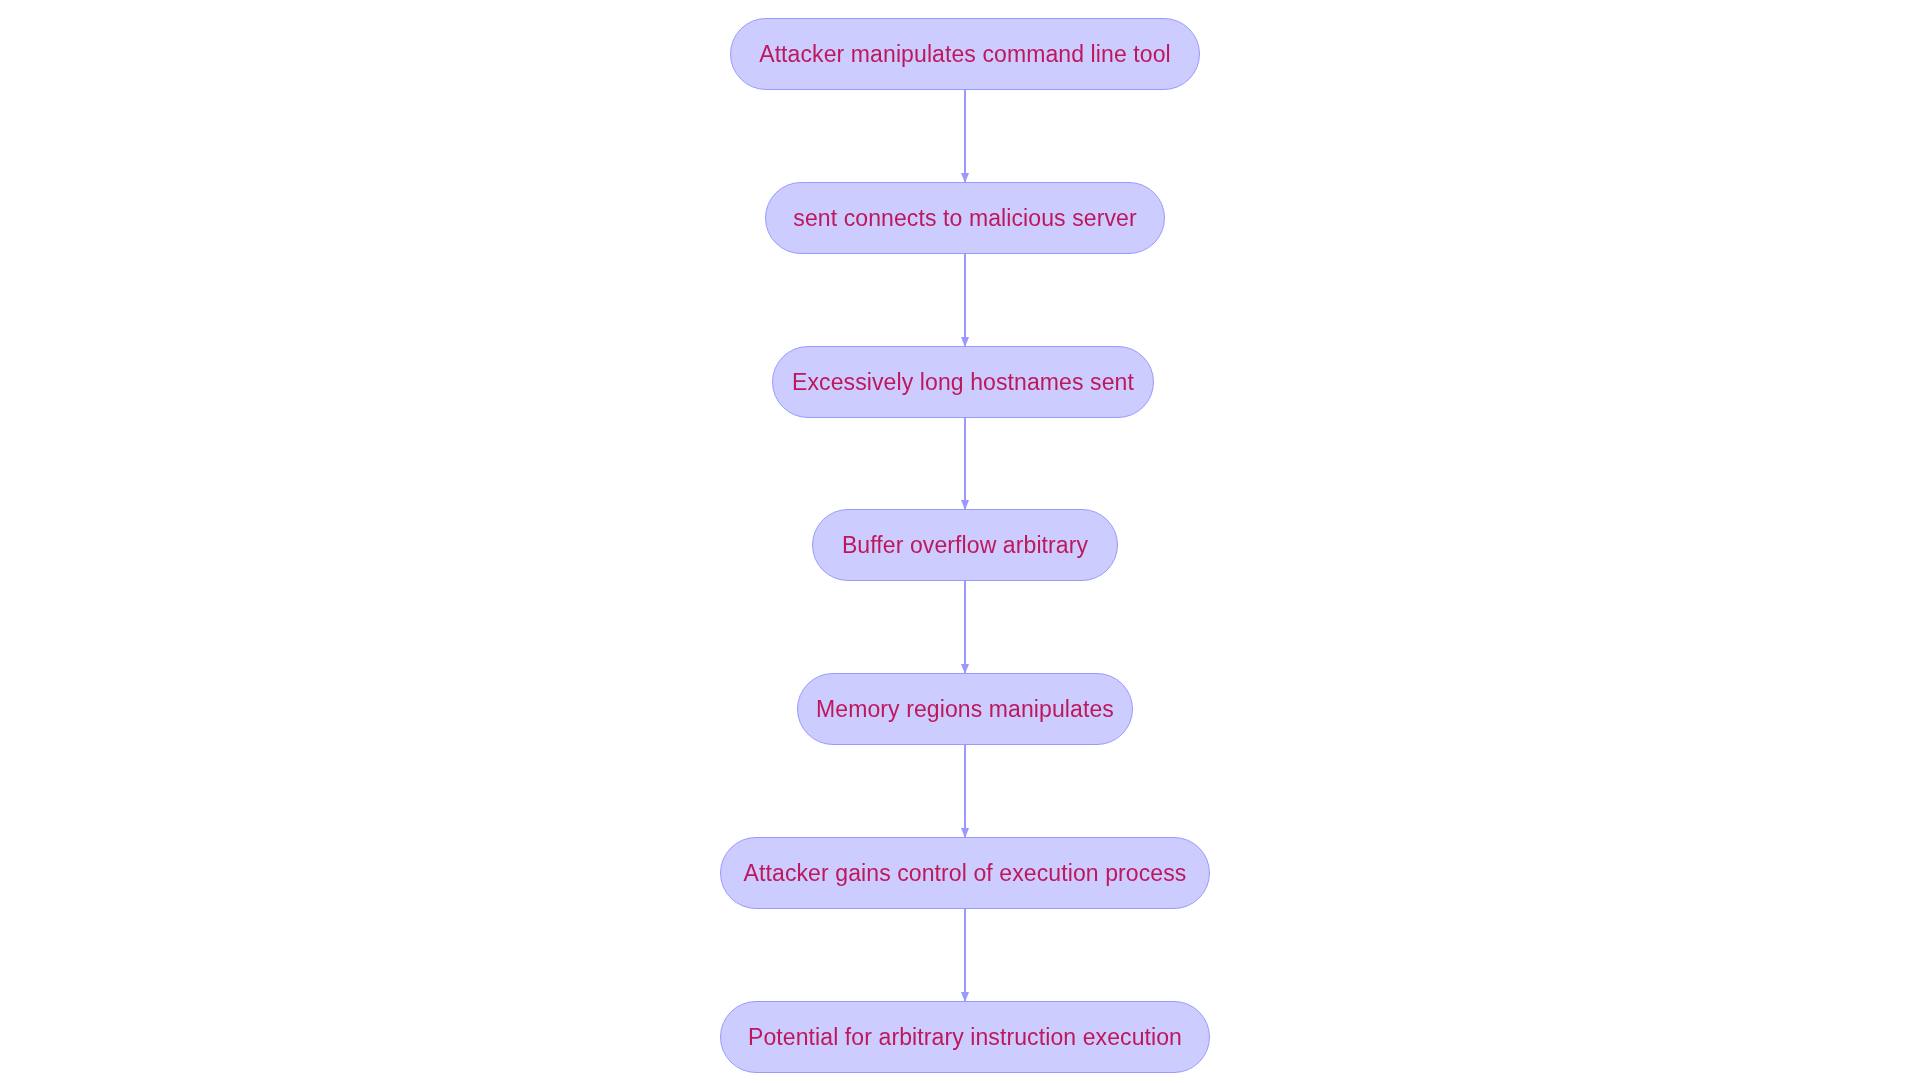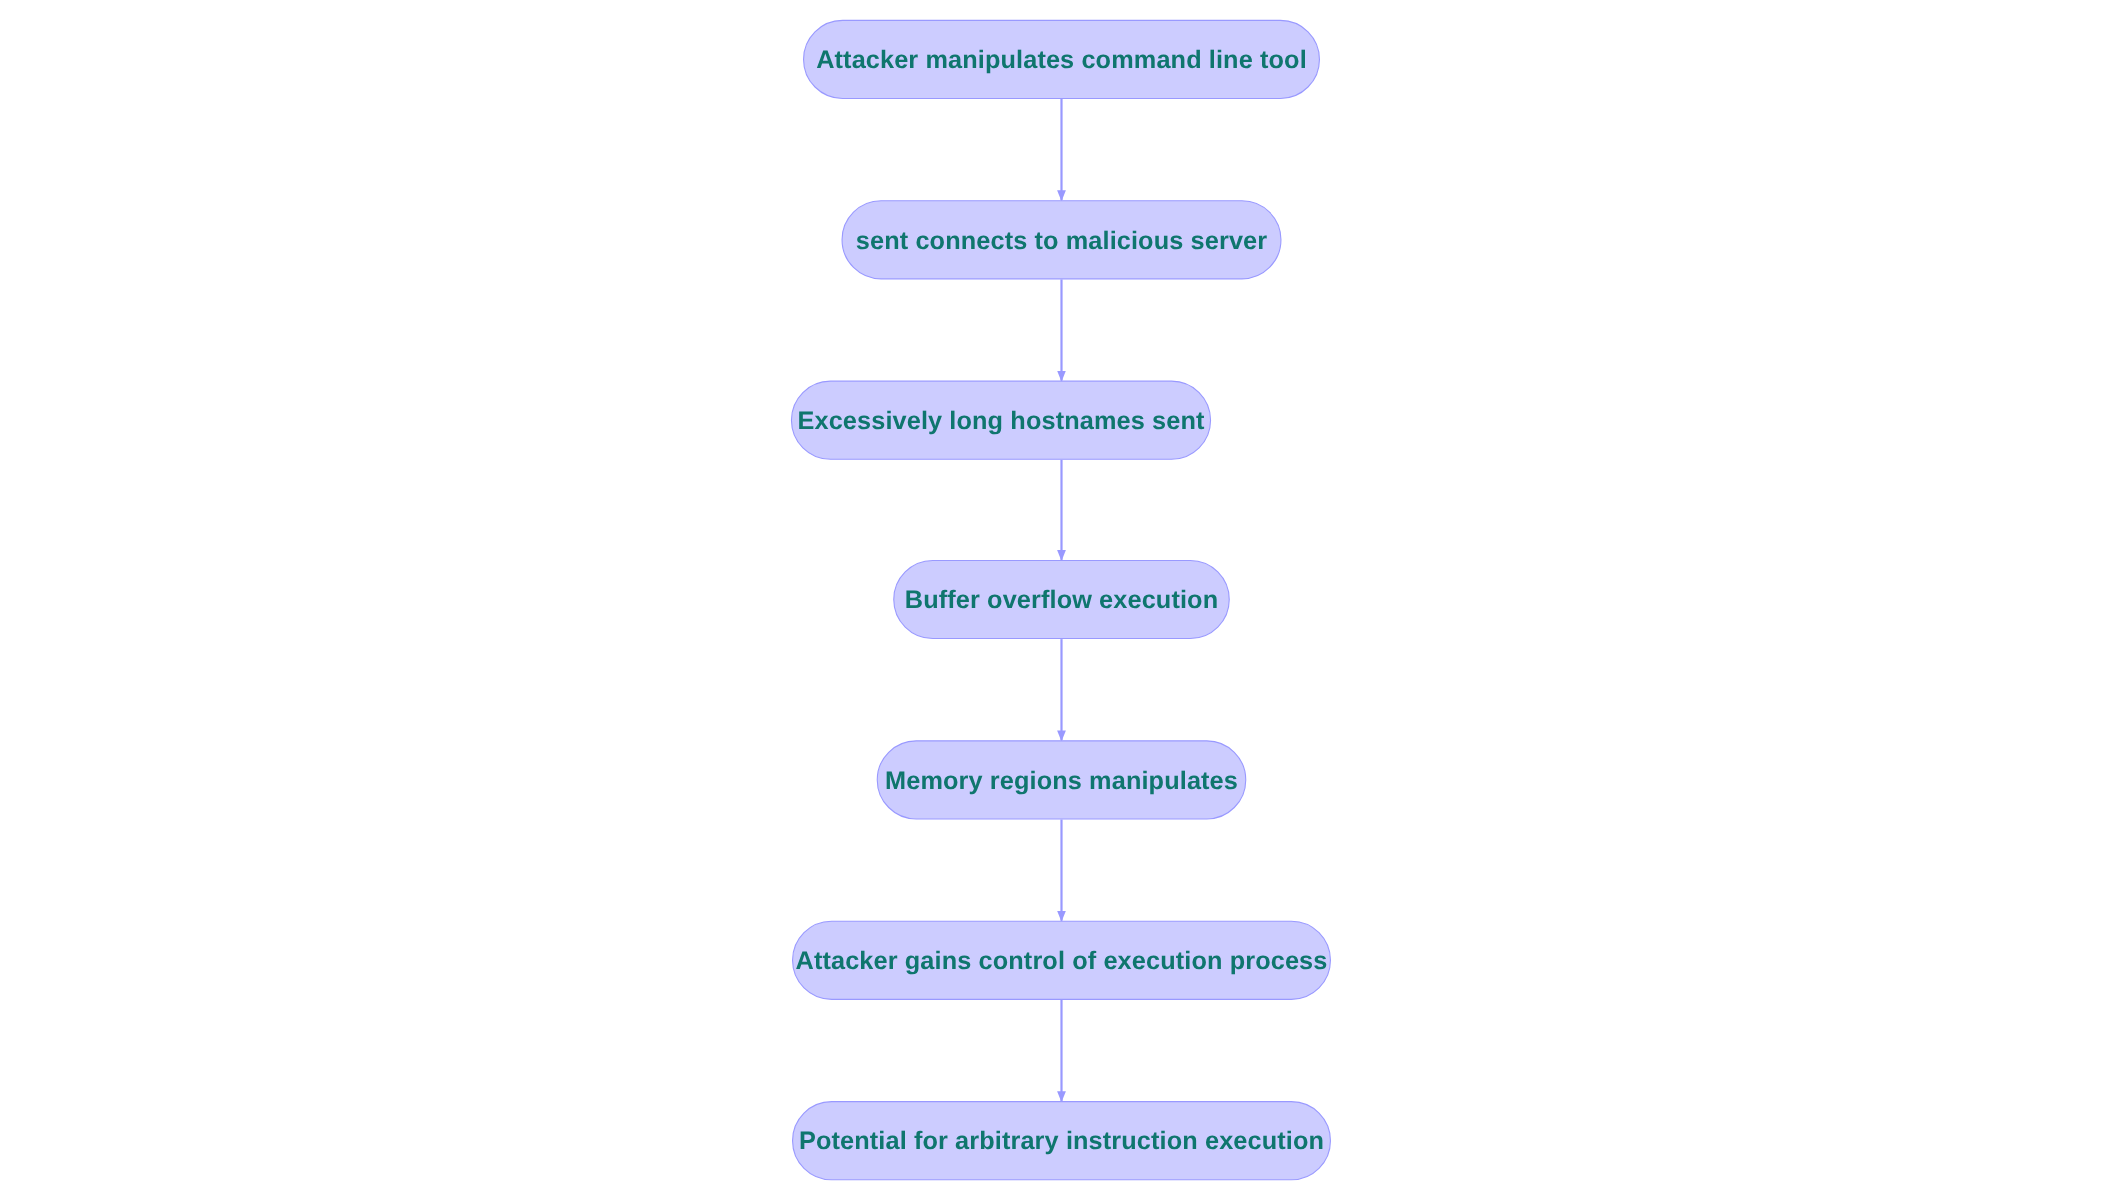--- a/index.html
+++ b/index.html
@@ -49,24 +49,24 @@
     border-radius: 36px;
     display: flex;
     align-items: center;
     justify-content: center;
     transform: translateX(-50%);
   }
 
   .flow-node-label {
     font-size: 23px;
     line-height: 1;
-    color: #0f766e;
+    color: #be185d;
     white-space: nowrap;
     letter-spacing: 0.1px;
-    font-weight: 700;
+    font-weight: 400;
   }
 </style>
 </head>
 <body>
 
 <div id="flowchart-canvas">
 
   <svg id="connectors-layer" viewBox="0 0 1920 1083" width="1920" height="1083" aria-hidden="true">
     <defs>
       <marker id="arrowhead" markerWidth="10" markerHeight="8" refX="9" refY="4" orient="auto" markerUnits="userSpaceOnUse">
@@ -86,26 +86,26 @@
   <div id="node-stack">
 
     <div class="flow-node" style="left:965px; top:18px; width:470px;">
       <span class="flow-node-label">Attacker manipulates command line tool</span>
     </div>
 
     <div class="flow-node" style="left:965px; top:182px; width:400px;">
       <span class="flow-node-label">sent connects to malicious server</span>
     </div>
 
-    <div class="flow-node" style="left:910px; top:346px; width:382px;text-align:right;">
+    <div class="flow-node" style="left:963px; top:346px; width:382px;text-align:right;">
       <span class="flow-node-label">Excessively long hostnames sent</span>
     </div>
 
     <div class="flow-node" style="left:965px; top:509px; width:306px;">
-      <span class="flow-node-label">Buffer overflow execution</span>
+      <span class="flow-node-label">Buffer overflow arbitrary</span>
     </div>
 
     <div class="flow-node" style="left:965px; top:673px; width:336px;">
       <span class="flow-node-label">Memory regions manipulates</span>
     </div>
 
     <div class="flow-node" style="left:965px; top:837px; width:490px;">
       <span class="flow-node-label">Attacker gains control of execution process</span>
     </div>
 

